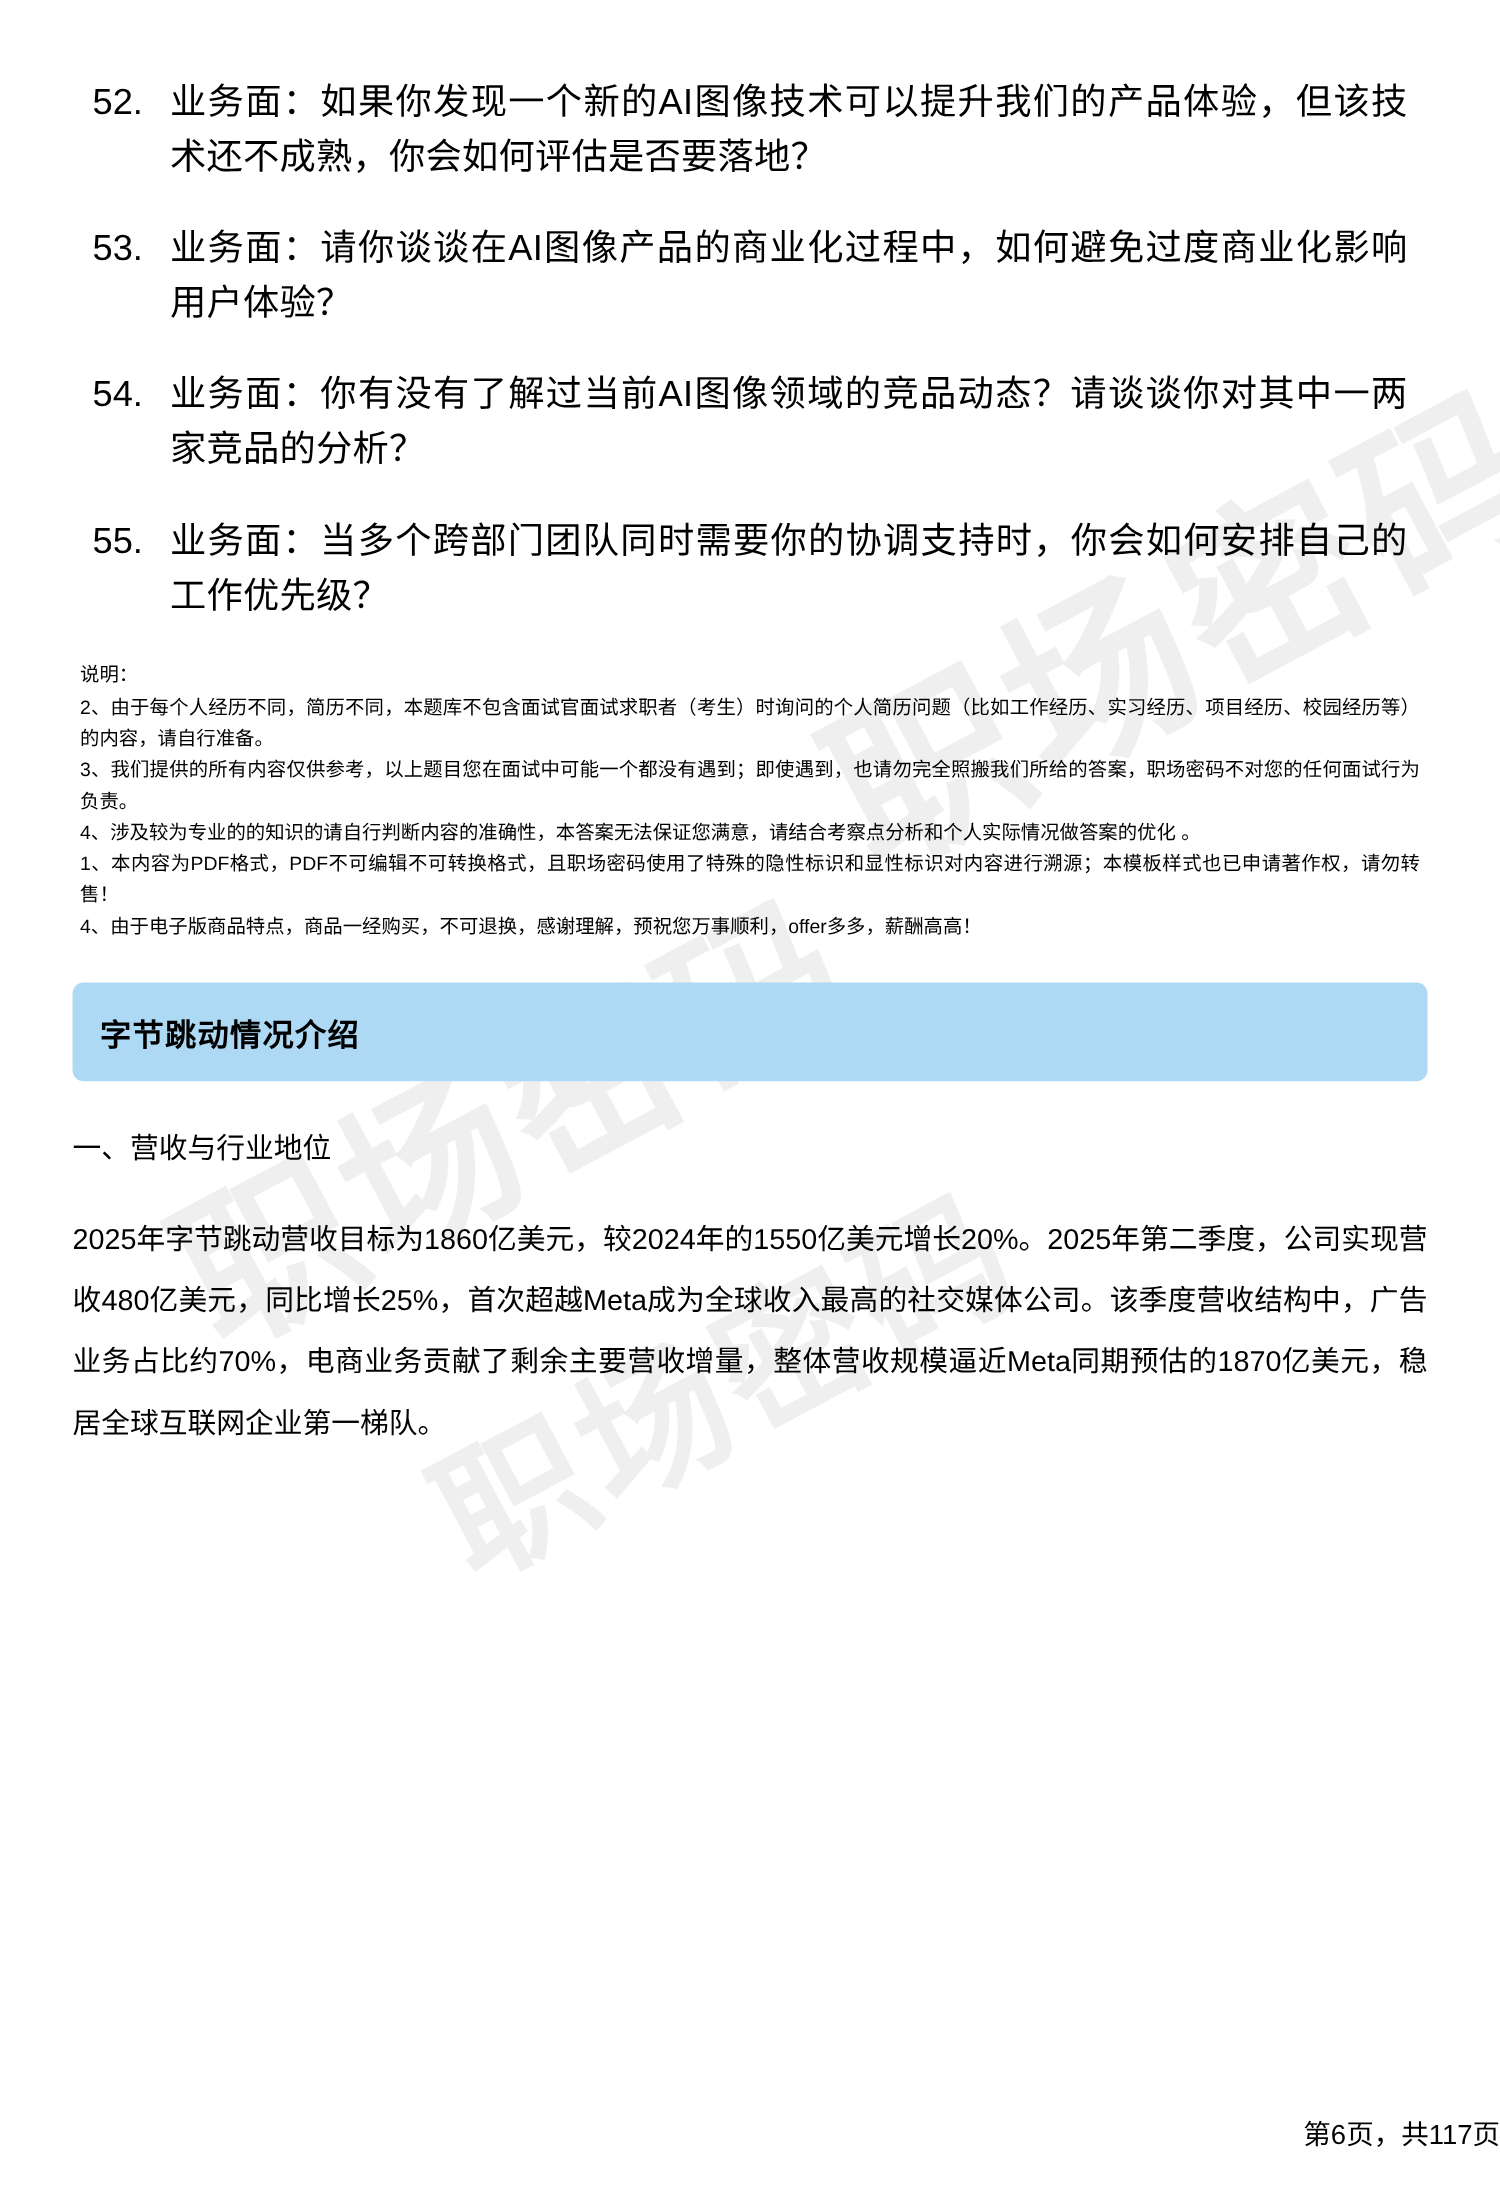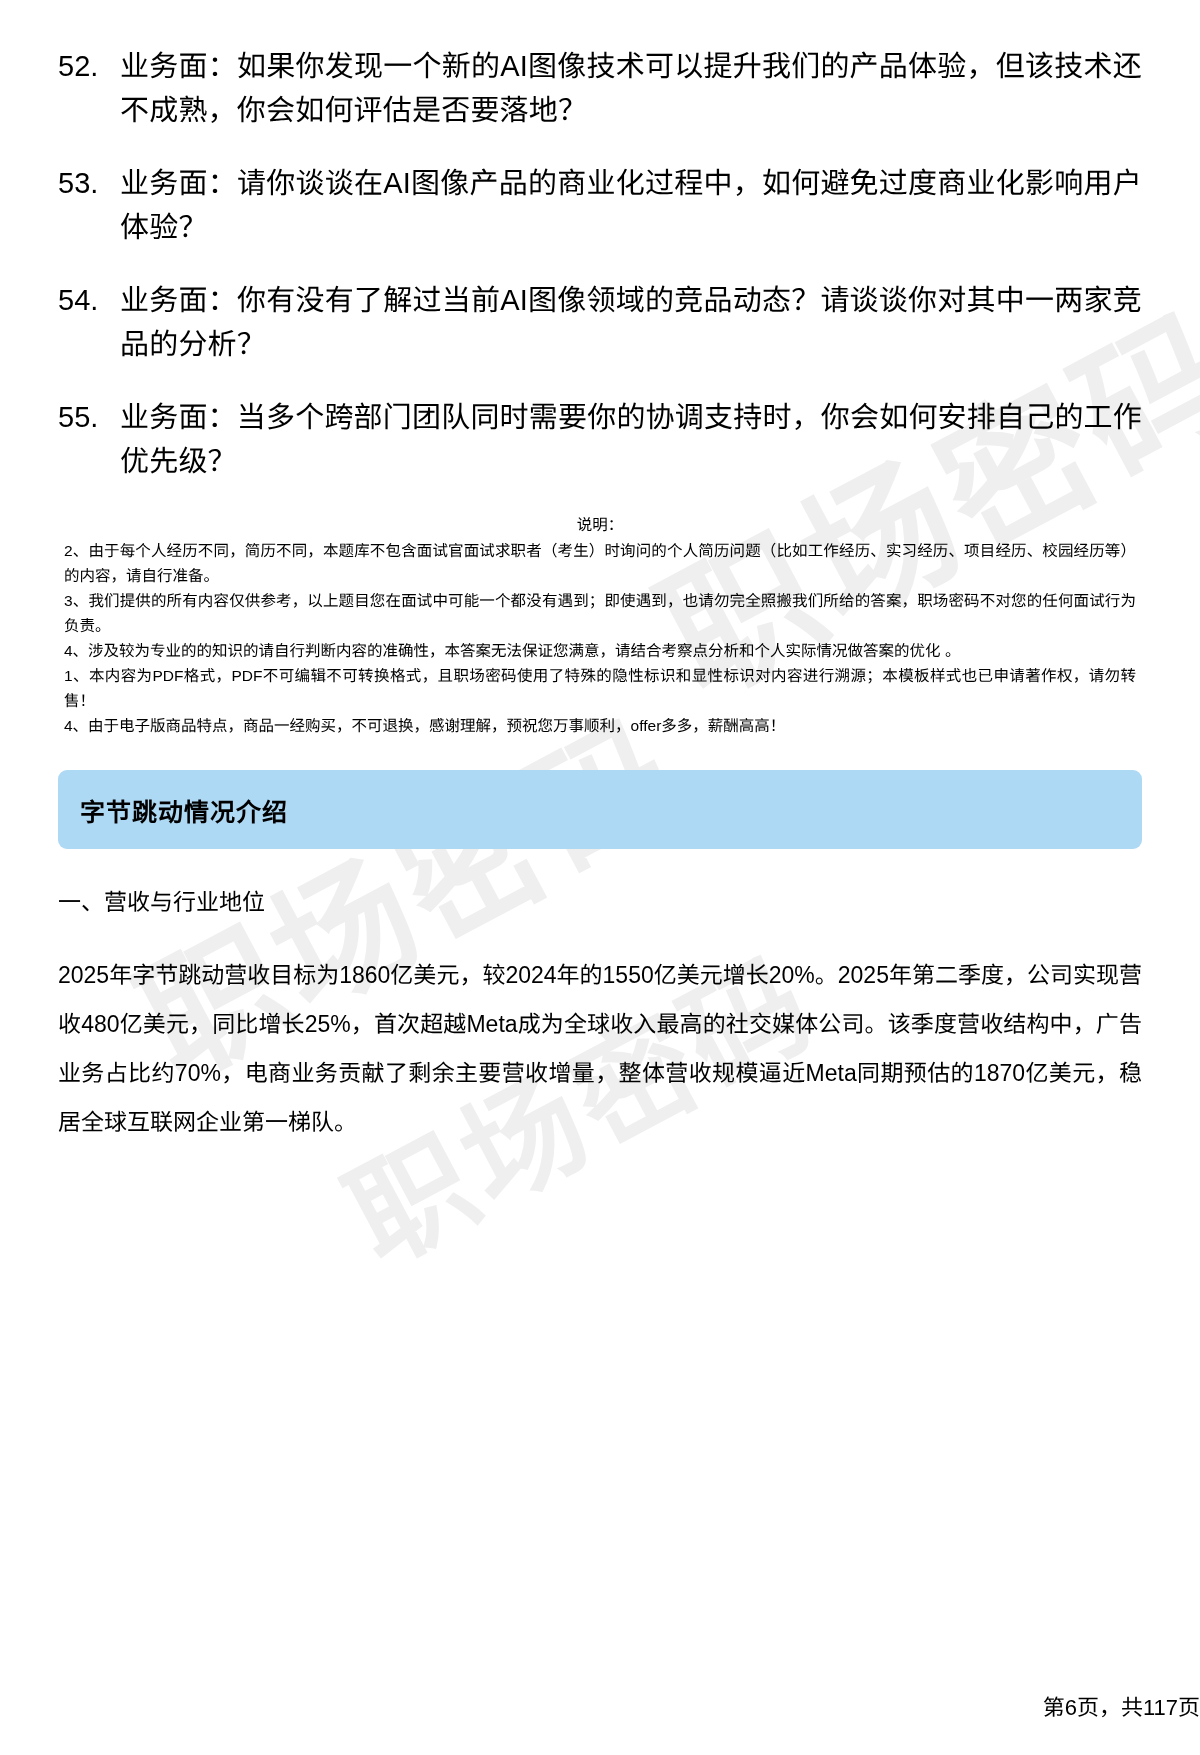--- a/index.html
+++ b/index.html
@@ -36,21 +36,21 @@
   .page {
     position: relative;
     z-index: 1;
     padding: 0 58px;
     box-sizing: border-box;
     width: 1200px;
   }
 
   
   .qlist {
-    margin: 0;
+    margin: 16px;
     padding: 0;
     list-style: none;
     padding-top: 44px;
   }
   .qitem {
     display: flex;
     align-items: flex-start;
     margin-bottom: 29px;
   }
   .qnum {
@@ -73,21 +73,20 @@
   
   .notes {
     margin-top: 26px;
     padding-left: 6px;
     padding-right: 6px;
   }
   .notes-title {
     font-size: 15.5px;
     line-height: 25px;
     margin-bottom: 1px;
-    text-align: center;
   }
   .note-line {
     font-size: 15.5px;
     line-height: 25px;
     text-align: justify;
     text-justify: inter-character;
   }
 
   
   .banner {

